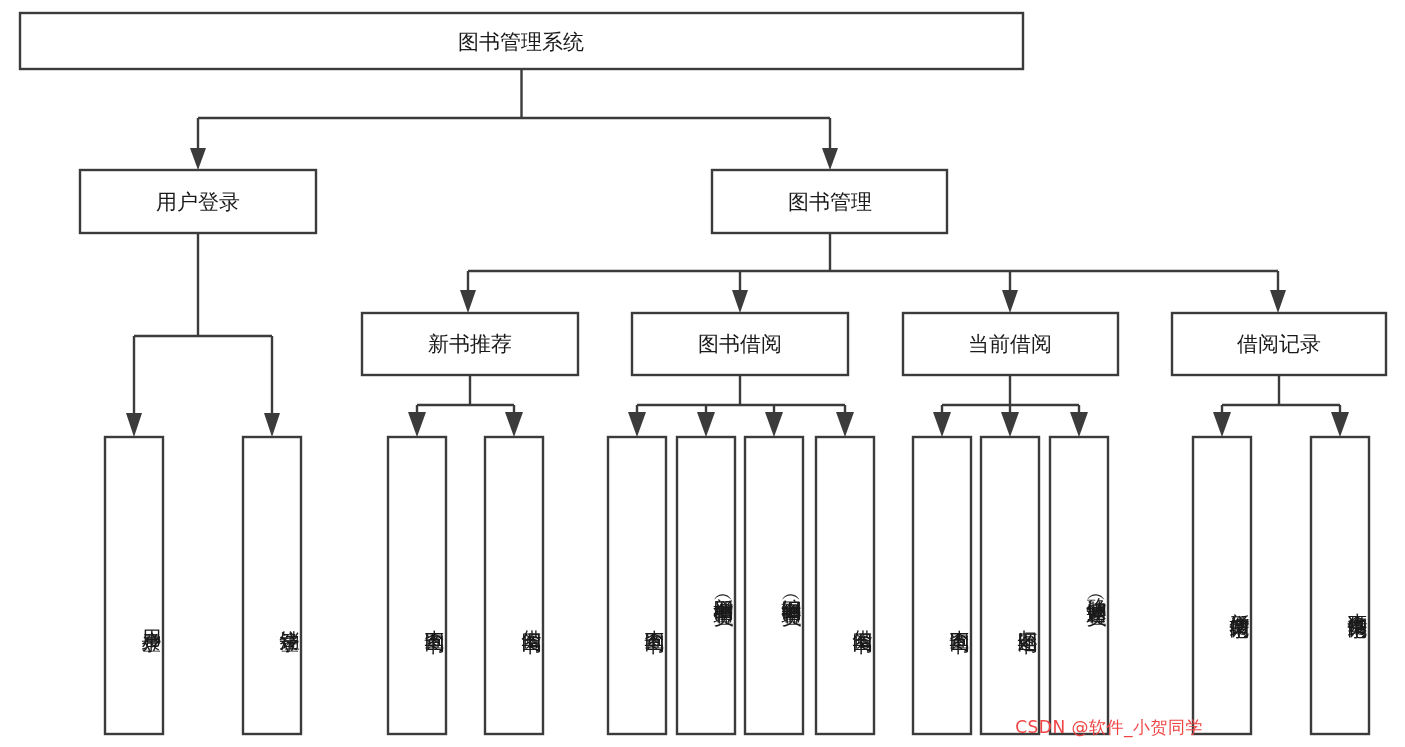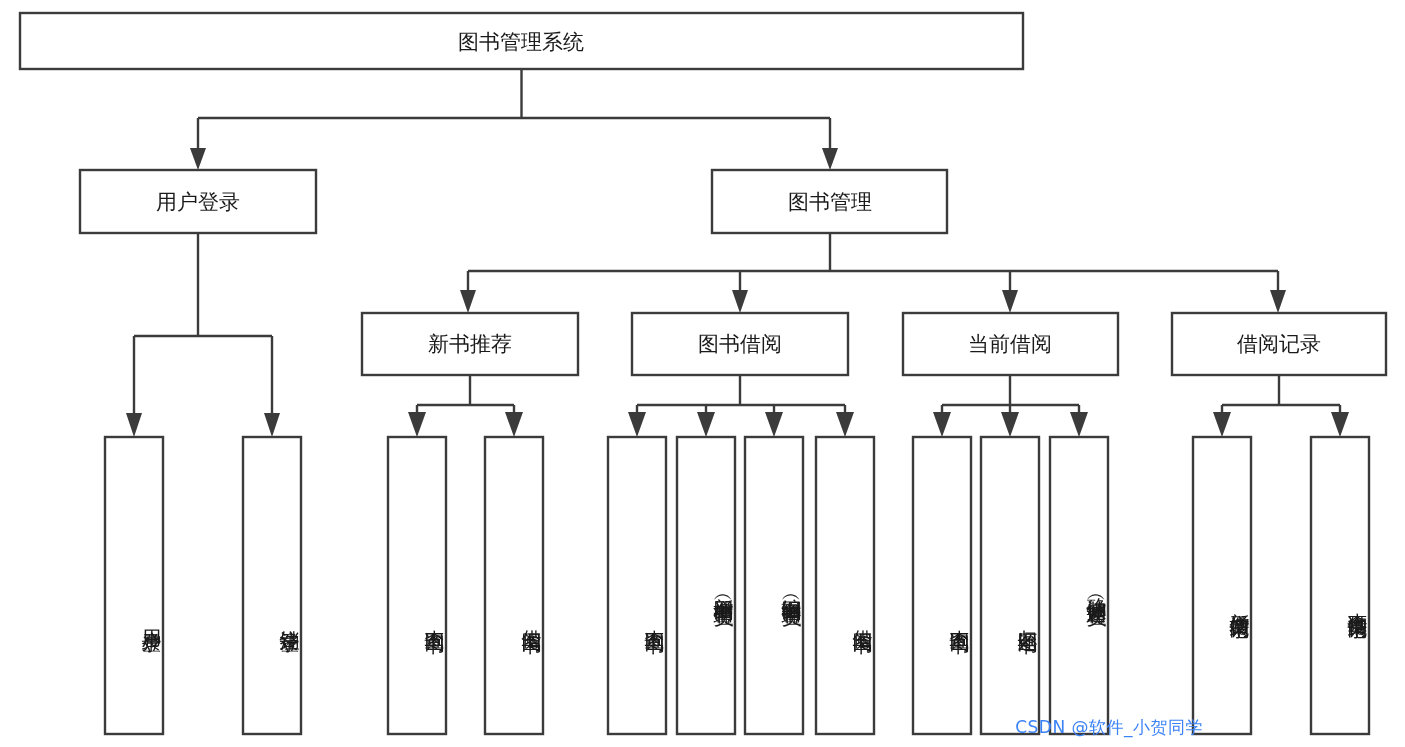--- a/index.html
+++ b/index.html
@@ -63,21 +63,21 @@
     color: #1a1a1a;
     white-space: nowrap;
     pointer-events: none;
   }
   .watermark {
     position: absolute;
     right: 12px;
     bottom: 8px;
     font-family: "DejaVu Sans", "Liberation Sans", sans-serif;
     font-size: 17px;
-    color: #3b82f6;
+    color: #ef4444;
     letter-spacing: 0.5px;
     white-space: nowrap;
   }
 </style>
 </head>
 <body>
 
 <div id="diagram-root">
 
   <svg id="tree-svg" viewBox="0 0 1405 747">

